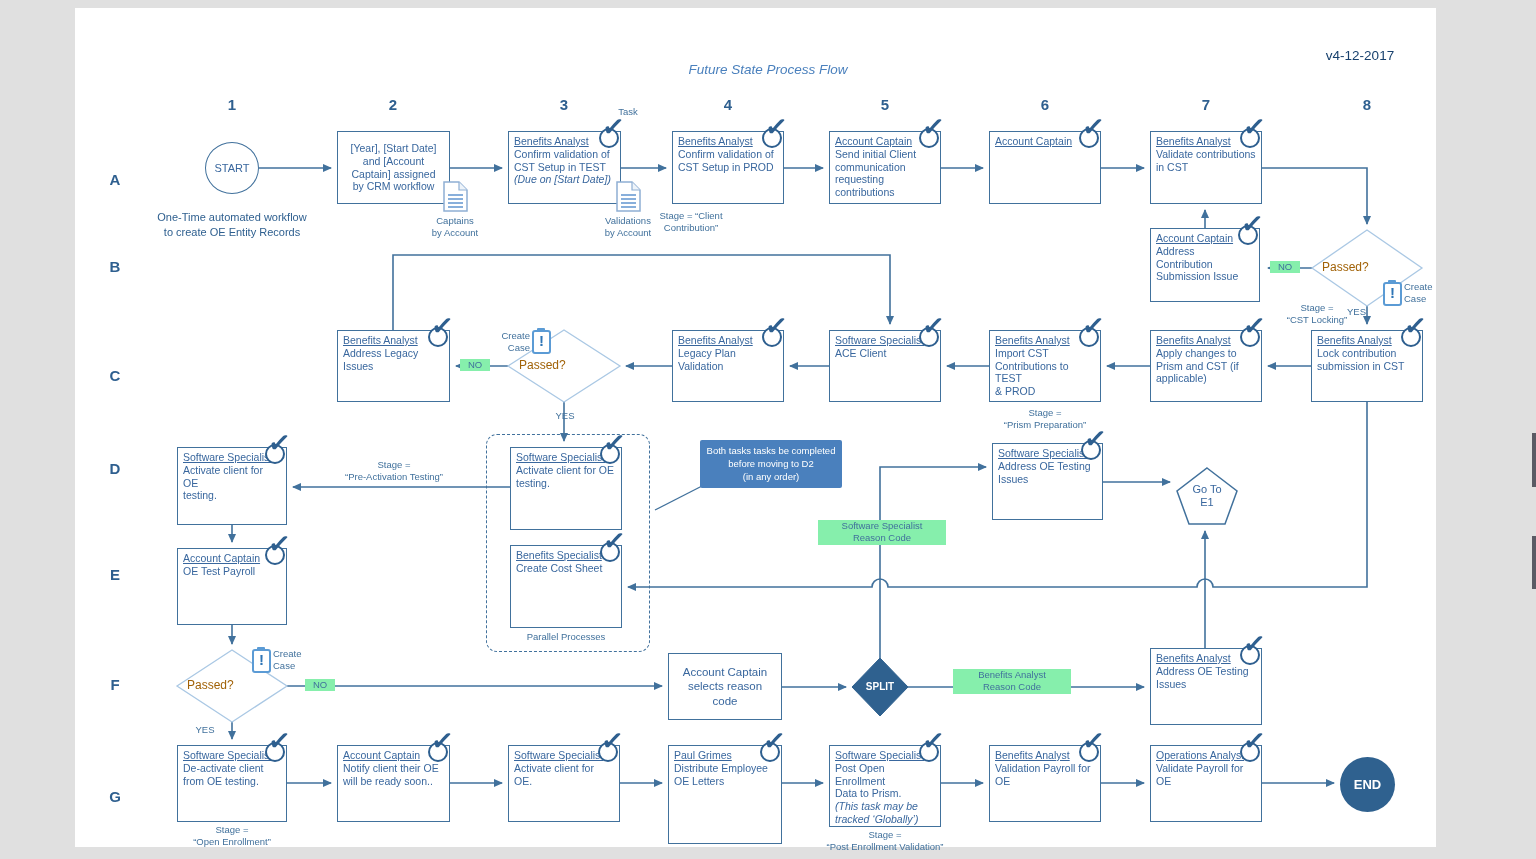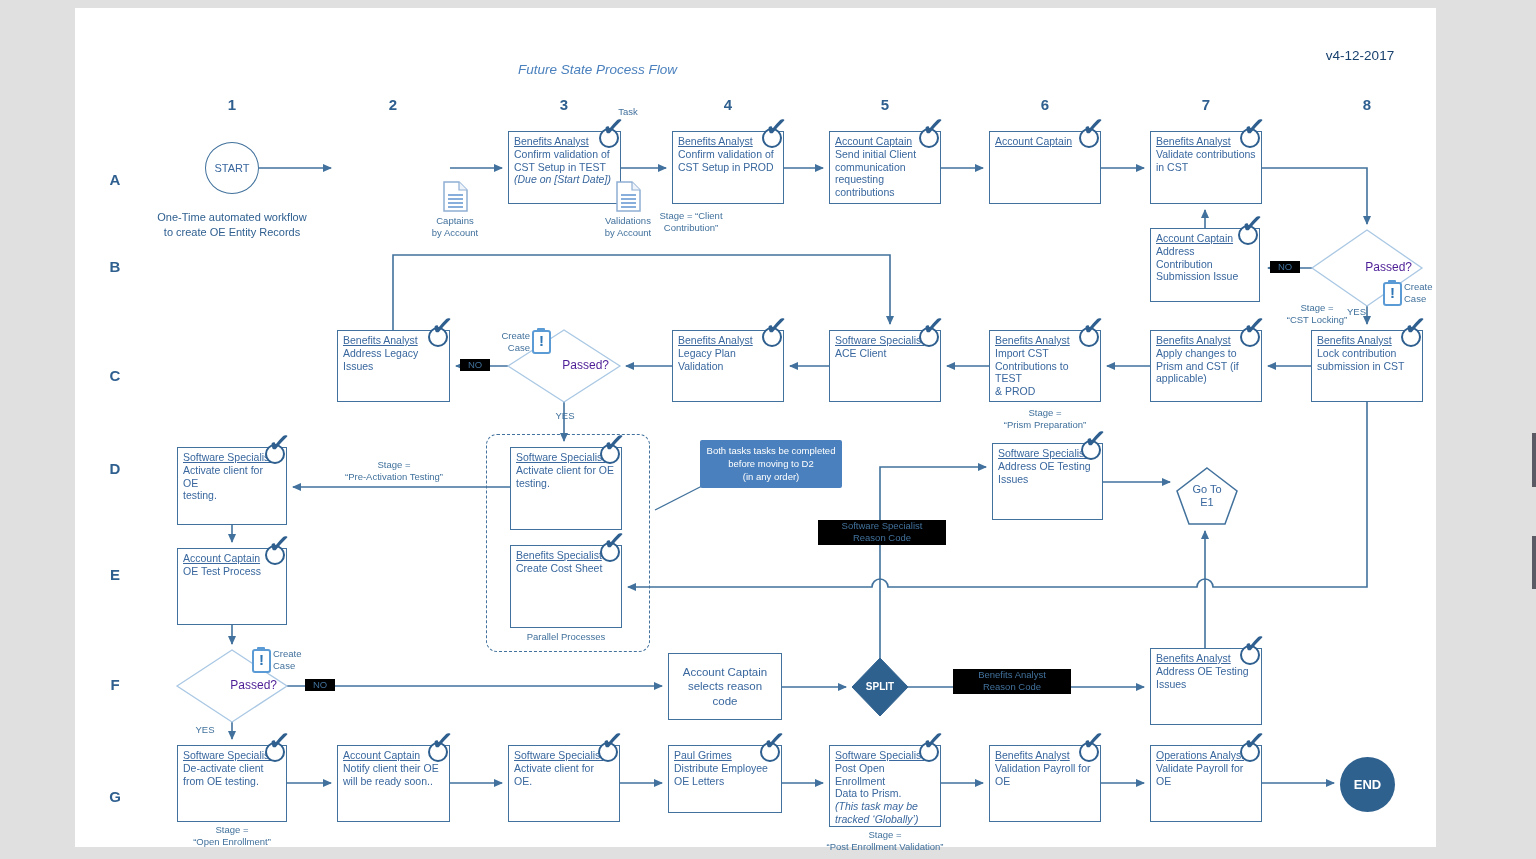--- a/index.html
+++ b/index.html
@@ -18,30 +18,30 @@
   .chk::after{content:"✓";position:absolute;left:6px;top:-7px;font-size:27px;font-weight:bold;
        color:#2e5f8f;transform:rotate(6deg);}
   .ccase{position:absolute;width:19px;height:24px;border:2px solid #5b9bd5;border-radius:3px;
        background:#fff;box-sizing:border-box;}
   .ccase::before{content:"";position:absolute;top:-4px;left:3px;width:8px;height:4px;
        background:#5b9bd5;border-radius:1px;}
   .ccase::after{content:"!";position:absolute;left:50%;transform:translateX(-50%);top:0px;
        font-weight:bold;font-size:15px;color:#2e75b6;}
   .lbl{position:absolute;color:#41719c;font-size:9.5px;line-height:1.3;text-align:center;
        white-space:pre-line;}
-  .edge{background:#000000;padding:0 2px;}
-  .dtext{position:absolute;color:#4c1d95;font-size:12px;text-align:right;white-space:pre-line;}
+  .edge{background:#86efac;padding:0 2px;}
+  .dtext{position:absolute;color:#a16207;font-size:12px;text-align:left;white-space:pre-line;}
   .gridc{position:absolute;top:96px;width:30px;text-align:center;color:#2e5f8f;
        font-weight:bold;font-size:15px;}
   .gridr{position:absolute;left:103px;width:24px;text-align:center;color:#2e5f8f;
        font-weight:bold;font-size:15px;}
   .caption{position:absolute;color:#2e5f8f;font-size:11px;text-align:center;white-space:pre-line;line-height:1.35;}
   #title{position:absolute;left:518px;top:31px;width:500px;text-align:center;color:#2e5f8f;
        font-weight:bold;font-size:18px;}
-  #subtitle{position:absolute;left:518px;top:62px;width:500px;text-align:left;color:#4a80bd;
+  #subtitle{position:absolute;left:518px;top:62px;width:500px;text-align:center;color:#4a80bd;
        font-style:italic;font-size:13.5px;}
   #version{position:absolute;left:1300px;top:48px;width:120px;text-align:center;color:#17406d;font-size:13.5px;}
   #callout{position:absolute;left:700px;top:440px;width:136px;background:#4a80bd;color:#fff;
        font-size:9.5px;line-height:1.35;text-align:center;white-space:pre-line;padding:5px 3px;
        border-radius:2px;}
   #parallel{position:absolute;left:486px;top:434px;width:164px;height:218px;
        border:1.6px dashed #41719c;border-radius:11px;box-sizing:border-box;}
   .circle{position:absolute;border-radius:50%;box-sizing:border-box;display:flex;
        align-items:center;justify-content:center;}
   #start{left:205px;top:142px;width:54px;height:52px;border:1.6px solid #41719c;background:#fff;
@@ -133,20 +133,26 @@
 
   <div id="parallel"></div>
   <div class="lbl" style="left:505px;top:631px;width:122px">Parallel Processes</div>
 
   <div id="start" class="circle">
       <span>START</span>
     </div>
   <div class="caption" style="left:148px;top:210px;width:168px">One-Time automated workflow
 to create OE Entity Records</div>
 
+  <div class="box cbox" style="left:337px;top:131px;width:113px;height:73px">
+    <span class="txt">[Year], [Start Date]
+and [Account
+Captain] assigned
+by CRM workflow</span>
+  </div>
   <svg class="docicon" style="left:443px;top:181px" viewBox="0 0 25 31">
     <path d="M1 1 h15 l8 8 v21 h-23 z" fill="#fff" stroke="#8fafd4" stroke-width="1.5"></path>
     <path d="M16 1 v8 h8" fill="#eef4fa" stroke="#8fafd4" stroke-width="1.2"></path>
     <g stroke="#6b9bd2" stroke-width="1.6">
         <line x1="5" y1="14" x2="20" y2="14"></line>
         <line x1="5" y1="18" x2="20" y2="18"></line>
         <line x1="5" y1="22" x2="20" y2="22"></line>
         <line x1="5" y1="26" x2="20" y2="26"></line>
       </g>
   </svg>
@@ -284,21 +290,21 @@
     <span class="chk"></span>
     <span class="role">Software Specialist</span>
     <span class="txt">Address OE Testing
 Issues</span>
   </div>
   <div class="ptext" style="left:1180px;top:483px;width:54px">Go To
 E1</div>
   <div class="box" style="left:177px;top:548px;width:110px;height:77px">
     <span class="chk"></span>
     <span class="role">Account Captain</span>
-    <span class="txt">OE Test Process</span>
+    <span class="txt">OE Test Payroll</span>
   </div>
   <div class="box" style="left:510px;top:545px;width:112px;height:83px">
     <span class="chk"></span>
     <span class="role">Benefits Specialist</span>
     <span class="txt">Create Cost Sheet</span>
   </div>
   <div class="lbl edge" style="left:818px;top:520px;width:124px">Software Specialist
 Reason Code</div>
 
   <div class="dtext" style="left:187px;top:678px;width:90px">Passed?</div>
@@ -333,21 +339,21 @@
     <span class="chk"></span>
     <span class="role">Account Captain</span>
     <span class="txt">Notify client their OE
 will be ready soon..</span>
   </div>
   <div class="box" style="left:508px;top:745px;width:112px;height:77px">
     <span class="chk"></span>
     <span class="role">Software Specialist</span>
     <span class="txt">Activate client for OE.</span>
   </div>
-  <div class="box" style="left:668px;top:745px;width:114px;height:68px">
+  <div class="box" style="left:668px;top:745px;width:114px;height:99px">
     <span class="chk"></span>
     <span class="role">Paul Grimes</span>
     <span class="txt">Distribute Employee
 OE Letters</span>
   </div>
   <div class="box" style="left:829px;top:745px;width:112px;height:82px">
     <span class="chk"></span>
     <span class="role">Software Specialist</span>
     <span class="txt">Post Open Enrollment
 Data to Prism.</span>

